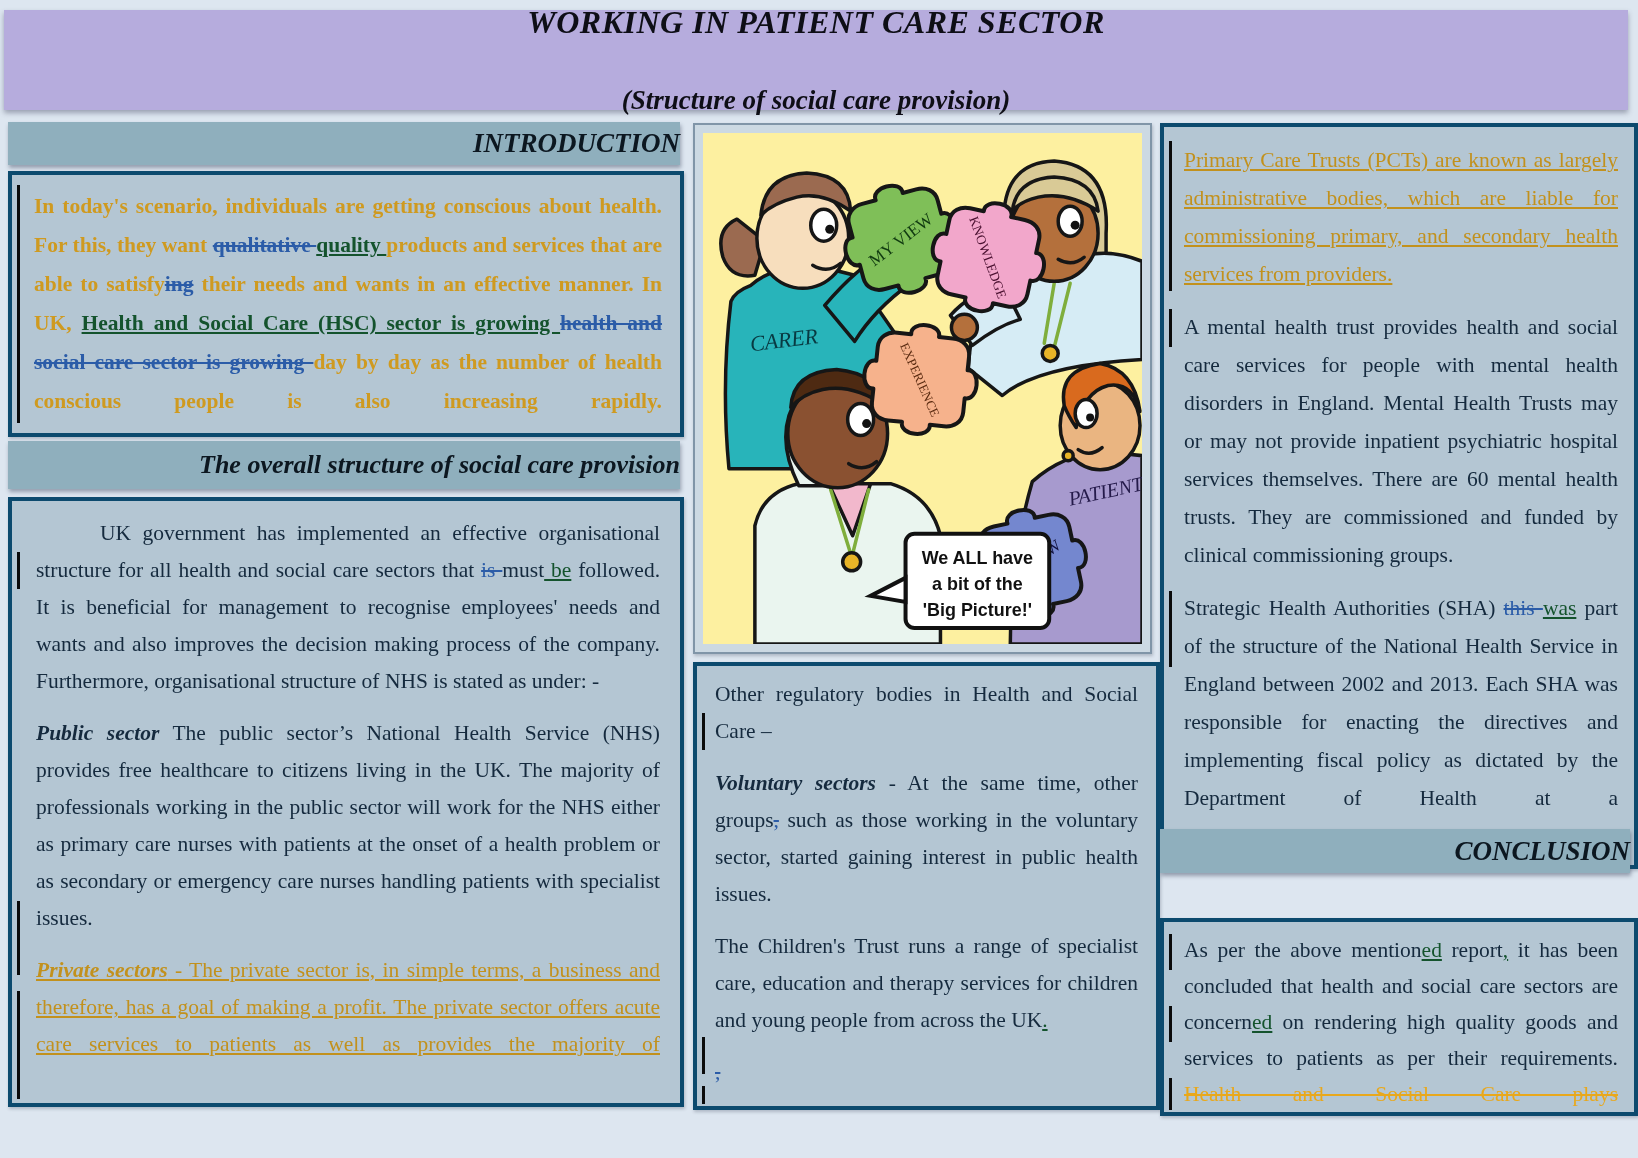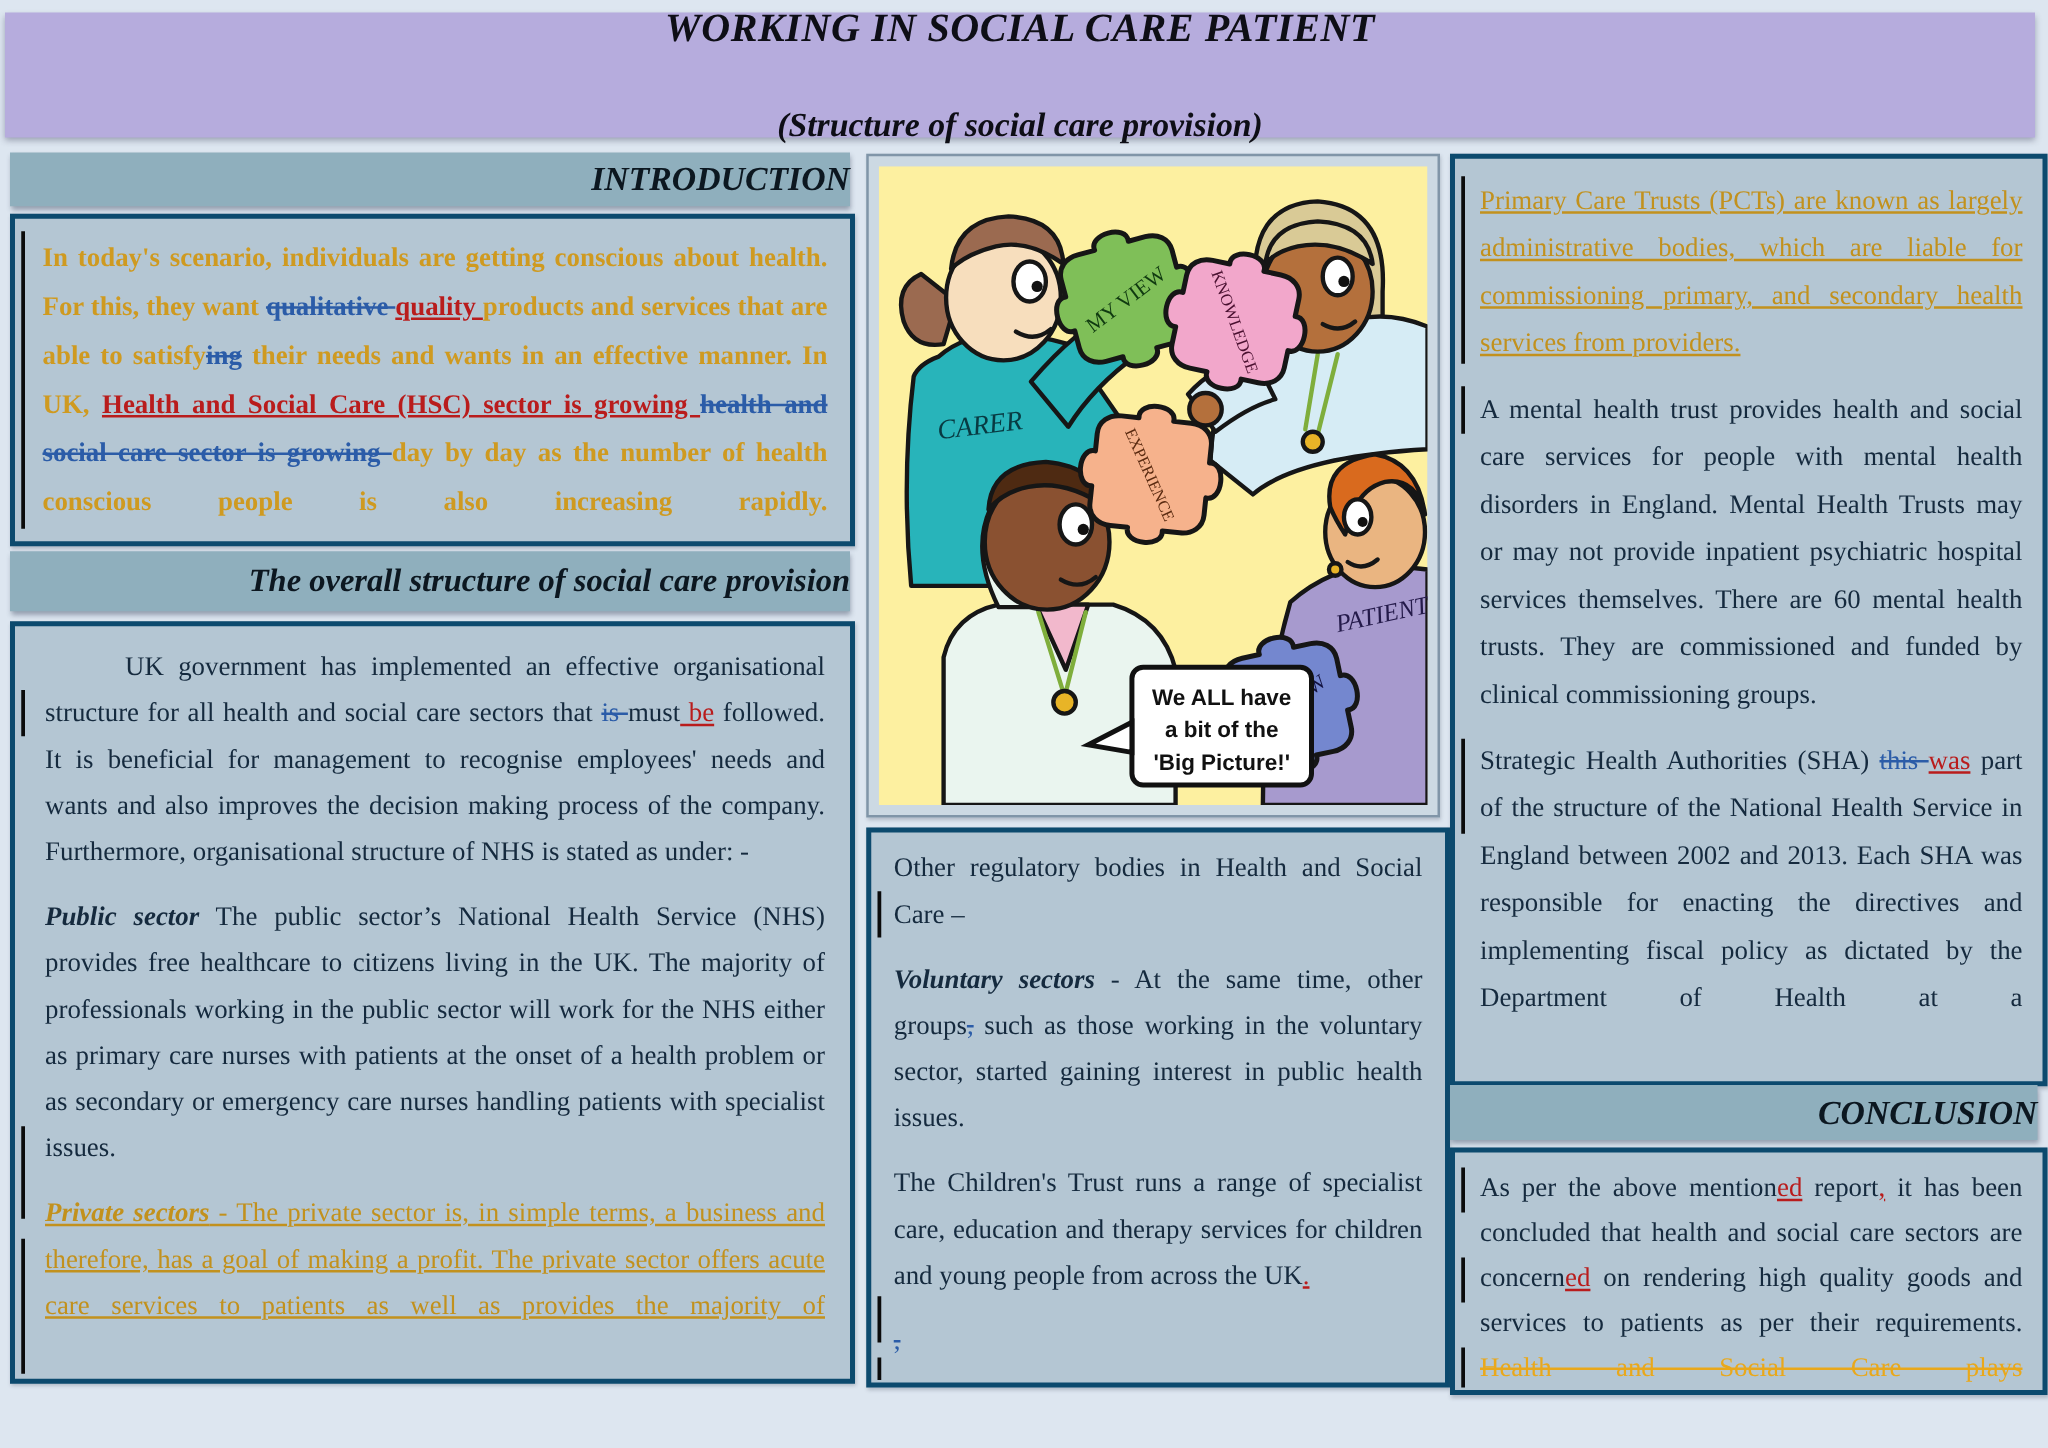--- a/index.html
+++ b/index.html
@@ -37,41 +37,41 @@
     box-shadow:1px 2px 3px rgba(70,80,100,.3);
   }
   .doc-text{color:#152a3e;font-size:21.5px;line-height:37px;text-align:justify;}
   .doc-text p{margin:0 0 15px 0;}
   .intro-text{color:#cf9a20;font-weight:bold;line-height:39px;}
   .jlast{text-align-last:justify;}
   .indent1{text-indent:64px;}
   
   .run-n{}
   .run-d{color:#2b5ca8;text-decoration:line-through;}
-  .run-i{color:#b91c1c;text-decoration:underline;}
+  .run-i{color:#14532d;text-decoration:underline;}
   .run-u{color:#c2911d;text-decoration:underline;}
   .run-bu{color:#c2911d;text-decoration:underline;font-weight:bold;font-style:italic;}
   .run-b{font-weight:bold;font-style:italic;}
   .run-od{color:#e9a81b;text-decoration:line-through;font-weight:normal;}
   .run-base{}
   
   .chbar{position:absolute;width:3px;background:#0b0b0b;}
   
   .img-frame{
     background:#ccd9e3;border:2px solid #8095a8;padding:8px;
     box-shadow:1px 2px 3px rgba(70,80,100,.3);
   }
   .img-frame svg{display:block;}
   .bubble-text{font-family:"Liberation Sans","DejaVu Sans",sans-serif;font-weight:bold;}
 </style>
 </head>
 <body>
 
 <div class="abs banner">
-  <div class="banner-title">WORKING IN SOCIAL CARE PATIENT</div>
+  <div class="banner-title">WORKING IN PATIENT CARE SECTOR</div>
   <div class="banner-subtitle">(Structure of social care provision)</div>
 </div>
 
 <div class="abs sec-header" style="left:8px;top:122px;width:672px;height:43px;">
   <span>INTRODUCTION</span>
 </div>
 
 <div class="abs tbox" style="left:8px;top:171px;width:668px;height:258px;">
   <div class="chbar" style="left:5px;top:10px;height:238px;"></div>
   <div class="doc-text intro-text jlast" style="padding:12px 18px 0 22px;"><span class="run-base">In today's scenario, individuals are getting conscious about health. For this, they want </span><span class="run-d">qualitative </span><span class="run-i">quality </span><span class="run-base">products and services that are able to satisfy</span><span class="run-d">ing</span><span class="run-base"> their needs and wants in an effective manner. In UK, </span><span class="run-i">Health and Social Care (HSC) sector is growing </span><span class="run-d">health and social care sector is growing </span><span class="run-base">day by day as the number of health conscious people is also increasing rapidly.</span></div>
@@ -195,21 +195,21 @@
   <div class="chbar" style="left:5px;top:14px;height:150px;"></div>
   <div class="chbar" style="left:5px;top:182px;height:38px;"></div>
   <div class="chbar" style="left:5px;top:464px;height:76px;"></div>
   <div class="doc-text" style="padding:14px 16px 0 20px;line-height:38px;">
     <p><span class="run-u">Primary Care Trusts (PCTs) are known as largely administrative bodies, which are liable for commissioning primary, and secondary health services from providers. </span></p>
     <p><span class="run-n">A mental health trust provides health and social care services for people with mental health disorders in England. Mental Health Trusts may or may not provide inpatient psychiatric hospital services themselves. There are 60 mental health trusts. They are commissioned and funded by clinical commissioning groups.</span></p>
     <p class="jlast"><span class="run-n">Strategic Health Authorities (SHA) </span><span class="run-d">this </span><span class="run-i">was</span><span class="run-n"> part of the structure of the National Health Service in England between 2002 and 2013. Each SHA was responsible for enacting the directives and implementing fiscal policy as dictated by the Department of Health at a</span></p>
   </div>
 </div>
 
-<div class="abs sec-header" style="left:1160px;top:868px;width:470px;height:44px;">
+<div class="abs sec-header" style="left:1160px;top:829px;width:470px;height:44px;">
   <span>CONCLUSION</span>
 </div>
 
 <div class="abs tbox" style="left:1160px;top:918px;width:470px;height:190px;">
   <div class="chbar" style="left:5px;top:12px;height:36px;"></div>
   <div class="chbar" style="left:5px;top:84px;height:36px;"></div>
   <div class="chbar" style="left:5px;top:156px;height:32px;"></div>
   <div class="doc-text jlast" style="padding:10px 16px 0 20px;line-height:36px;"><span class="run-n">As per the above mention</span><span class="run-i">ed</span><span class="run-n"> report</span><span class="run-i">,</span><span class="run-n"> it has been concluded that health and social care sectors are concern</span><span class="run-i">ed</span><span class="run-n"> on rendering high quality goods and services to patients as per their requirements. </span><span class="run-od">Health and Social Care plays</span></div>
 </div>
 

